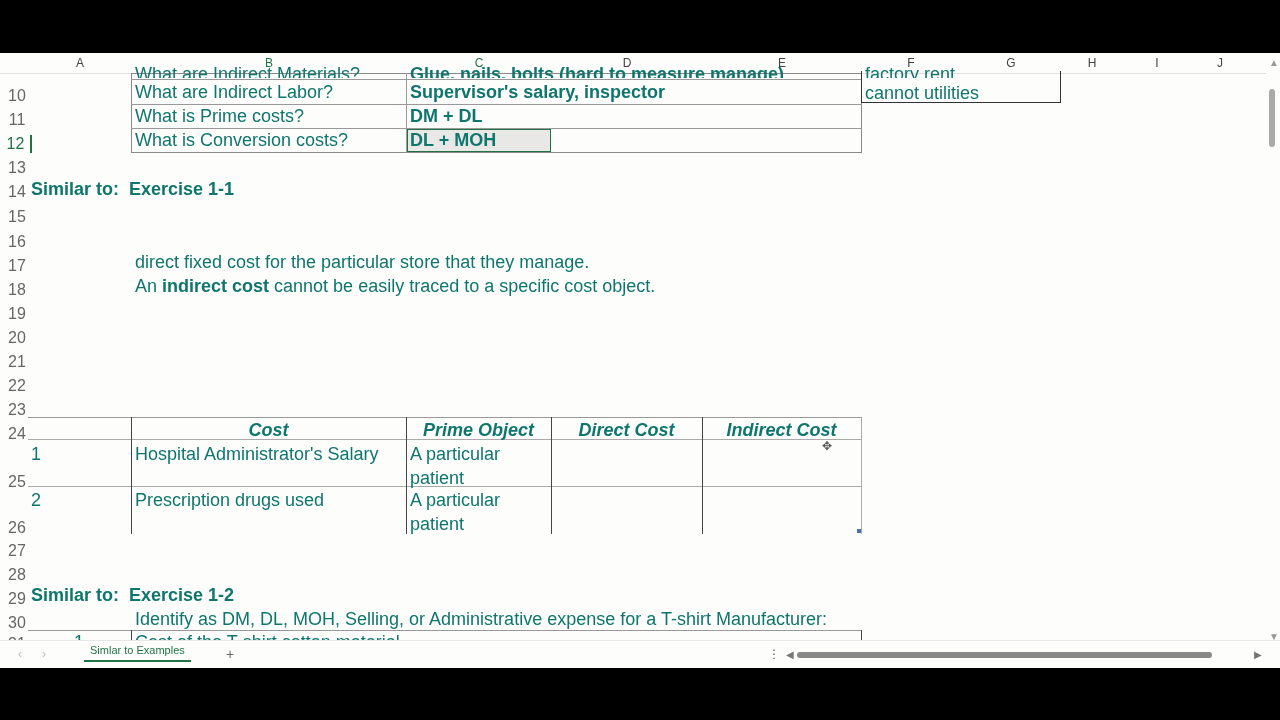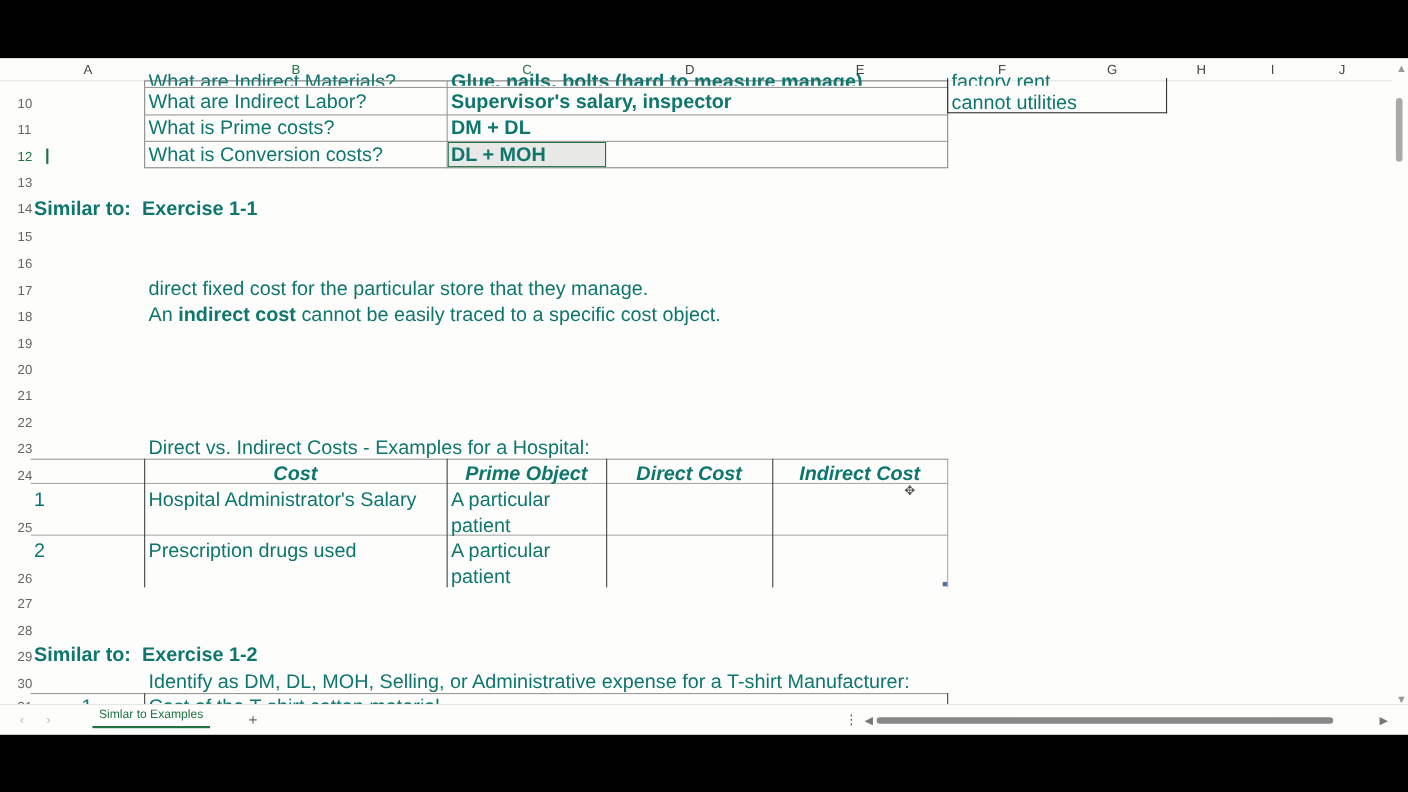--- a/index.html
+++ b/index.html
@@ -1,21 +1,21 @@
 <!DOCTYPE html>
 <html><head>
 <meta charset="utf-8">
 <style>
   html,body{margin:0;padding:0;}
   body{width:1280px;height:720px;background:#000;position:relative;overflow:hidden;font-family:"Liberation Sans",sans-serif;}
   .sheet{position:absolute;left:0;top:53px;width:1280px;height:614px;background:#fdfdfb;overflow:hidden;}
   .colhdr{position:absolute;left:0;top:0;width:1266px;height:20px;background:#fdfdfb;border-bottom:1px solid #e1e1e1;}
   .colhdr span{position:absolute;top:3px;font-size:12px;color:#444;transform:translateX(-50%);}
   .colhdr span.sel{color:#217346;}
-  .rownum{position:absolute;left:16px;width:26px;font-size:12px;color:#666;text-align:left;}
+  .rownum{position:absolute;left:4px;width:26px;font-size:16px;color:#666;text-align:center;}
   .rownum.sel{color:#217346;border-right:2px solid #217346;padding-right:3px;width:23px;}
   .cell{position:absolute;font-size:18px;color:#0f766e;white-space:nowrap;line-height:20px;}
   .b{font-weight:bold;}
   .bi{font-weight:bold;font-style:italic;}
   .box{position:absolute;border:1px solid #888;box-sizing:border-box;}
   .hline{position:absolute;height:1px;background:#999;}
   .vline{position:absolute;width:1px;background:#999;}
   .vscroll{position:absolute;right:0;top:0;width:14px;height:614px;background:#fdfdfb;}
   .vthumb{position:absolute;left:3px;top:36px;width:6px;height:58px;background:#aaa;border-radius:3px;}
   .tabbar{position:absolute;left:0;top:640px;width:1280px;height:27px;background:#fdfdfb;border-top:1px solid #e6e6e6;}
@@ -81,21 +81,20 @@
   <div class="cell b" style="left:410px;top:77px">DL + MOH</div>
 
   <div class="box" style="left:861px;top:18px;width:200px;height:32px;border-color:#333;border-top:none"></div>
   <div class="cell" style="left:865px;top:11px;height:14px;overflow:hidden">factory rent</div>
   <div class="cell" style="left:865px;top:30px">cannot utilities</div>
 
   <div class="cell b" style="left:31px;top:126px"><span>Similar to:</span>&nbsp;&nbsp;<span>Exercise 1-1</span></div>
   <div class="cell" style="left:135px;top:199px">direct fixed cost for the particular store that they manage.</div>
   <div class="cell" style="left:135px;top:223px"><span>An </span><span class="b">indirect cost</span><span> cannot be easily traced to a specific cost object.</span></div>
 
-  <div class="cell" style="left:135px;top:344px">Direct vs. Indirect Costs - Examples for a Hospital:</div>
   <div class="hline" style="left:28px;top:364px;width:834px"></div>
   <div class="hline" style="left:28px;top:386px;width:834px;background:#aaa"></div>
   <div class="hline" style="left:28px;top:433px;width:834px;background:#aaa"></div>
   <div class="vline" style="left:131px;top:364px;height:117px;background:#444"></div>
   <div class="vline" style="left:406px;top:364px;height:117px;background:#444"></div>
   <div class="vline" style="left:551px;top:364px;height:117px;background:#444"></div>
   <div class="vline" style="left:702px;top:364px;height:117px;background:#444"></div>
   <div class="vline" style="left:861px;top:364px;height:117px;background:#aaa"></div>
 
   <div class="cell bi" style="left:131px;top:367px;width:275px;text-align:center">Cost</div>

